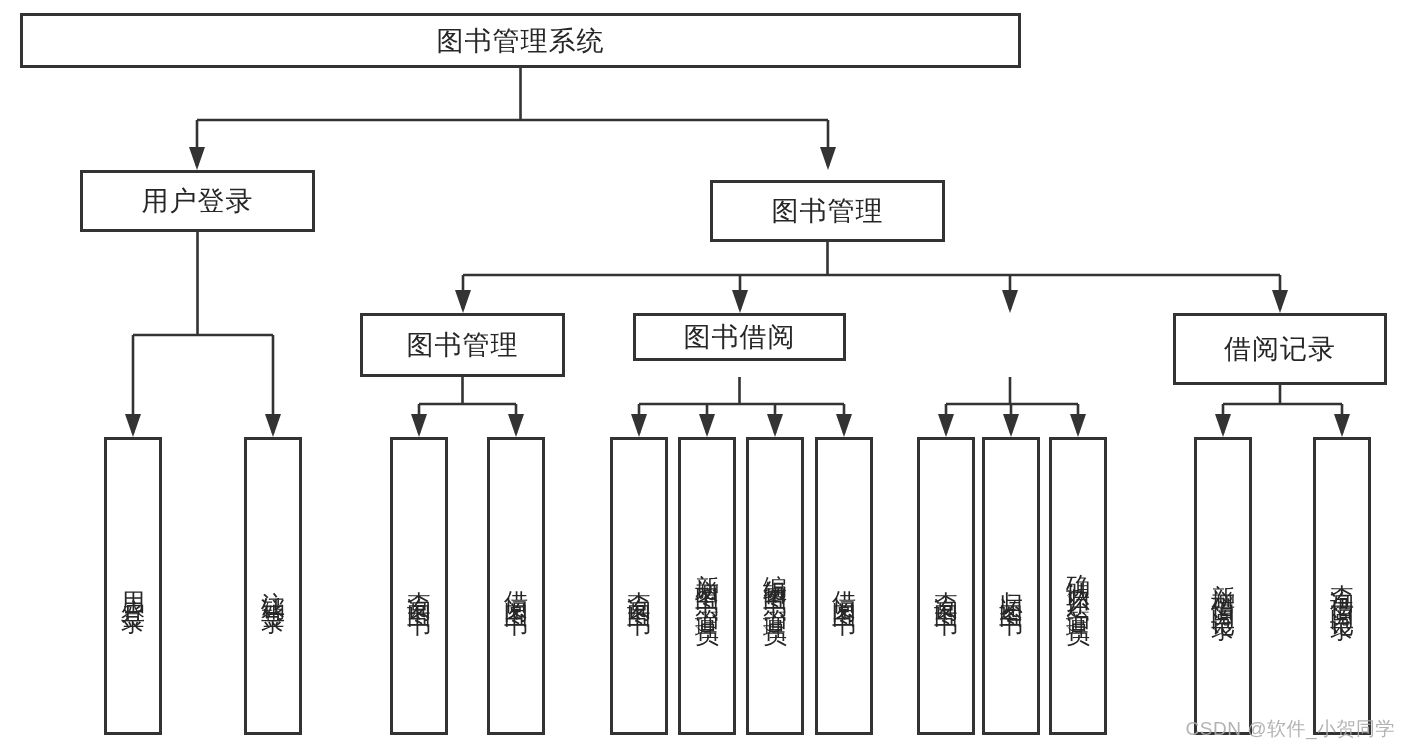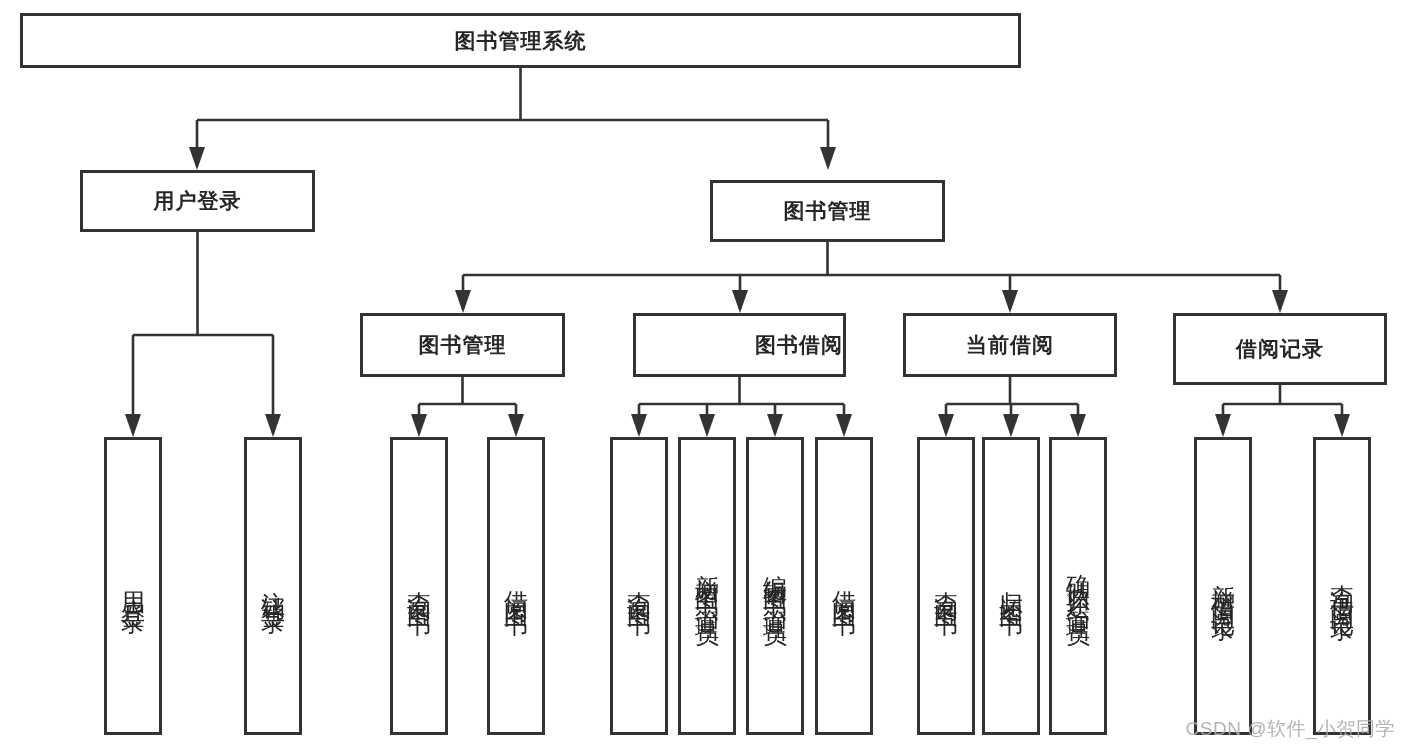--- a/index.html
+++ b/index.html
@@ -14,21 +14,21 @@
     overflow:hidden;font-family:"Liberation Sans","DejaVu Sans",sans-serif;color:var(--text);
   }
   #connectors{position:absolute;left:0;top:0;z-index:1;}
   #connectors path{stroke:var(--line);stroke-width:2.6;fill:none;}
   #connectors polygon{fill:var(--line);stroke:none;}
   .nd{
     position:absolute;box-sizing:border-box;border:3px solid var(--line);
     background:var(--background);display:flex;align-items:center;justify-content:center;
     z-index:2;
   }
-  .h .lbl{font-size:21px;letter-spacing:1px;white-space:nowrap;font-weight:bold;}
+  .h .lbl{font-size:27px;letter-spacing:1px;white-space:nowrap;}
   .v .lbl{
     writing-mode:vertical-rl;text-orientation:mixed;
     font-size:24px;letter-spacing:7px;line-height:1;
   }
   #watermark{
     position:absolute;right:10px;top:716px;z-index:6;
     font-size:19px;letter-spacing:0.5px;color:var(--watermark);
     opacity:0.9;white-space:nowrap;
   }
 </style>
@@ -73,25 +73,22 @@
   <div class="nd h" style="left:80px;top:170px;width:235px;height:62px;">
     <span class="lbl">用户登录</span>
   </div>
   <div class="nd h" style="left:710px;top:180px;width:235px;height:62px;">
     <span class="lbl">图书管理</span>
   </div>
 
   <div class="nd h" style="left:360px;top:313px;width:205px;height:64px;">
     <span class="lbl">图书管理</span>
   </div>
-  <div class="nd h" style="left:633px;top:313px;width:213px;height:64px;justify-content:flex-end;">
+  <div class="nd h" style="left:633px;top:313px;width:213px;height:48px;">
     <span class="lbl">图书借阅</span>
-  </div>
-  <div class="nd h" style="left:903px;top:313px;width:214px;height:64px;">
-    <span class="lbl">当前借阅</span>
   </div>
   <div class="nd h" style="left:1173px;top:313px;width:214px;height:72px;">
     <span class="lbl">借阅记录</span>
   </div>
 
   <div class="nd v" style="left:104px;top:437px;width:58px;height:298px;">
     <span class="lbl">用户登录</span>
   </div>
   <div class="nd v" style="left:244px;top:437px;width:58px;height:298px;">
     <span class="lbl">注销登录</span>

